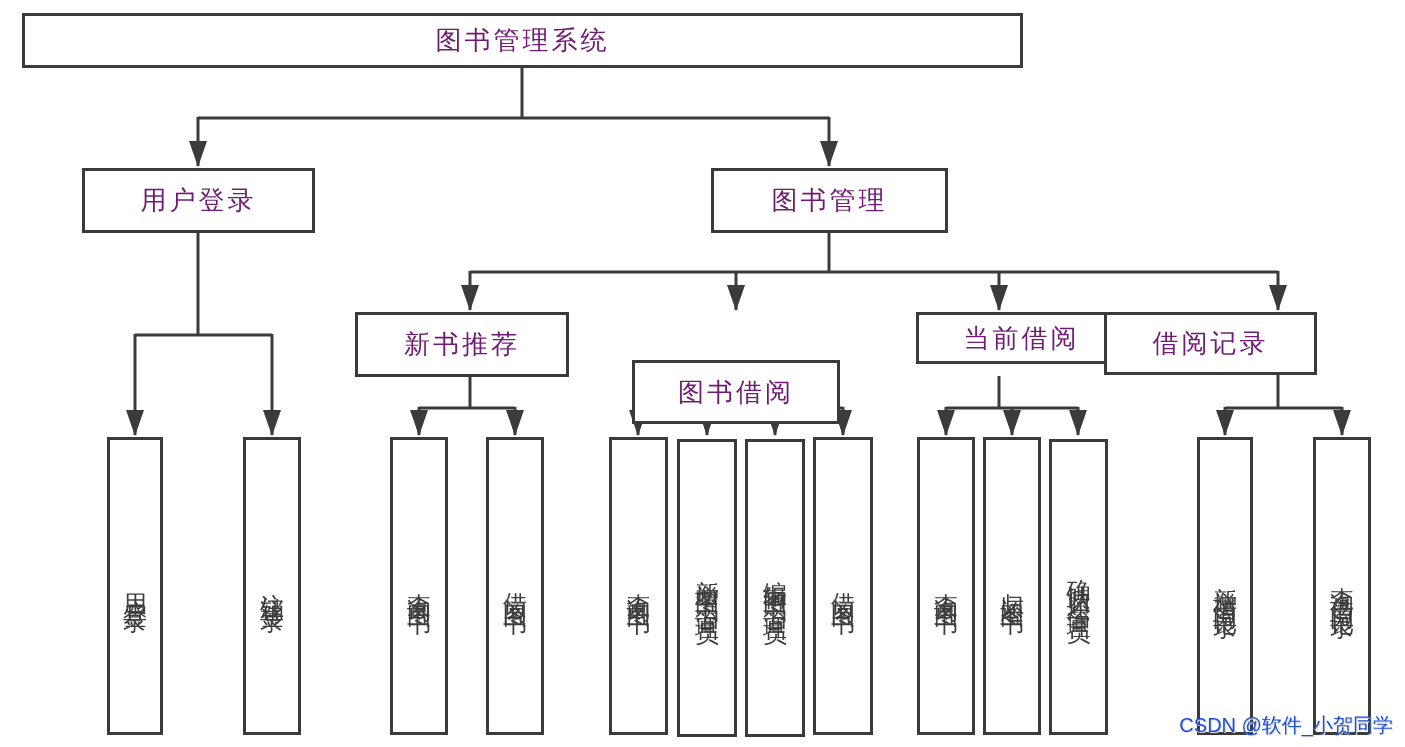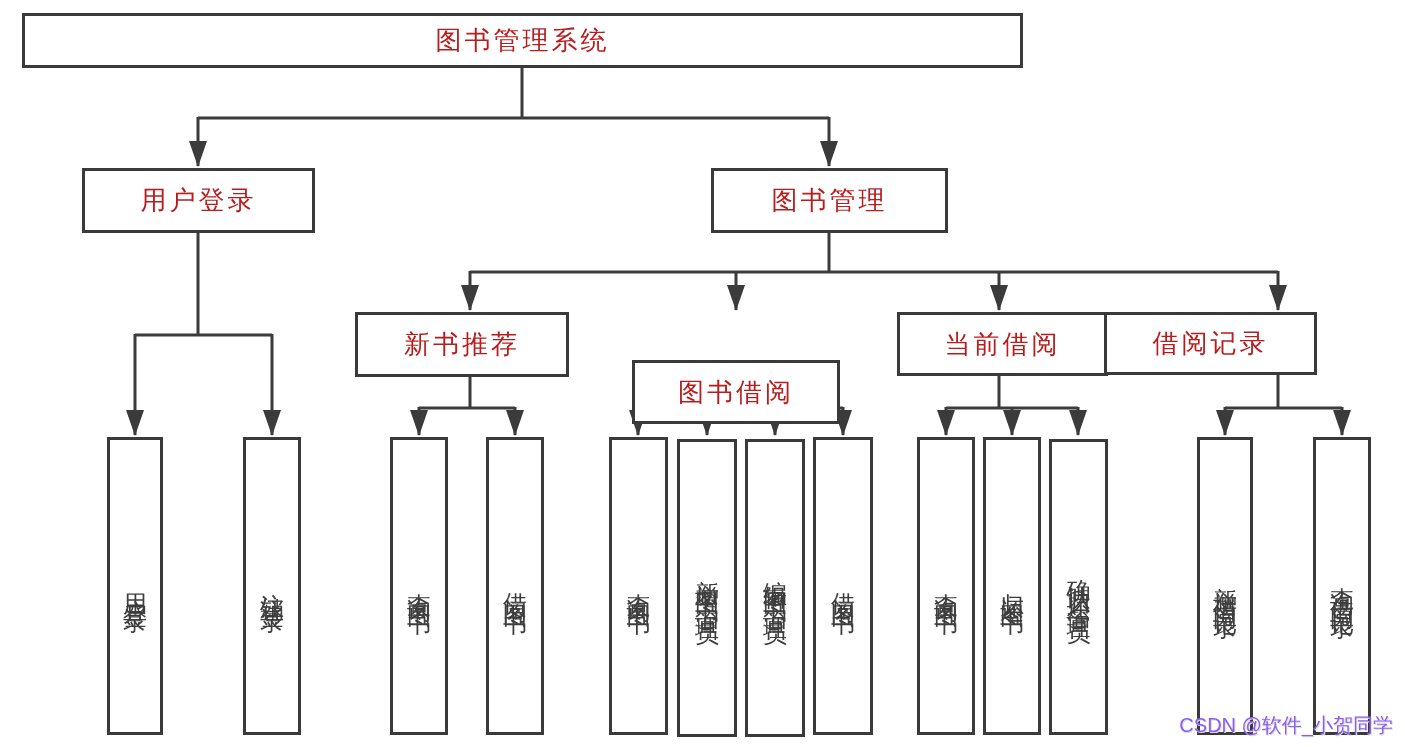--- a/index.html
+++ b/index.html
@@ -23,36 +23,36 @@
     background: #ffffff;
     border: 3px solid #3a3a3a;
     display: flex;
     align-items: center;
     justify-content: center;
   }
   .node.h .lbl {
     font-size: 26px;
     letter-spacing: 3px;
     white-space: nowrap;
-    color: #b91c1c;
+    color: #701a75;
   }
   .node.v .lbl {
     writing-mode: vertical-rl;
     text-orientation: mixed;
     font-size: 24px;
     line-height: 1;
     letter-spacing: 6px;
     color: #3d3d3d;
   }
   .watermark {
     position: absolute;
     right: 12px;
     bottom: 8px;
     font-size: 20px;
-    color: #8b5cf6;
+    color: #1d4ed8;
     text-shadow: 1px 1px 0 #dcdcdc;
     white-space: nowrap;
   }
 </style>
 </head>
 <body>
 
 <div class="stage">
 
   <svg class="connectors" viewBox="0 0 1405 747" xmlns="http://www.w3.org/2000/svg" aria-hidden="true">
@@ -115,21 +115,21 @@
   <div class="node h" style="left:711px; top:168px; width:237px; height:65px;">
     <span class="lbl">图书管理</span>
   </div>
 
   <div class="node h" style="left:355px; top:312px; width:214px; height:65px;">
     <span class="lbl">新书推荐</span>
   </div>
   <div class="node h" style="left:632px; top:312px; width:208px; height:64px;margin-top:48px;">
     <span class="lbl">图书借阅</span>
   </div>
-  <div class="node h" style="left:897px; top:312px; width:211px; height:64px;">
+  <div class="node h" style="left:916px; top:312px; width:211px; height:52px;">
     <span class="lbl">当前借阅</span>
   </div>
   <div class="node h" style="left:1104px; top:312px; width:213px; height:63px;">
     <span class="lbl">借阅记录</span>
   </div>
 
   <div class="node v" style="left:107px; top:437px; width:56px; height:298px;">
     <span class="lbl">用户登录</span>
   </div>
   <div class="node v" style="left:243px; top:437px; width:58px; height:298px;">

